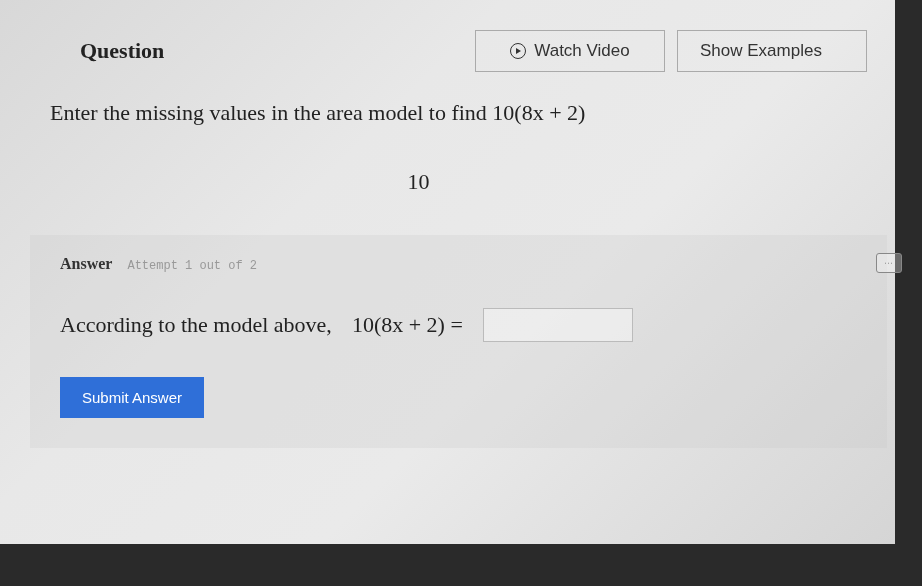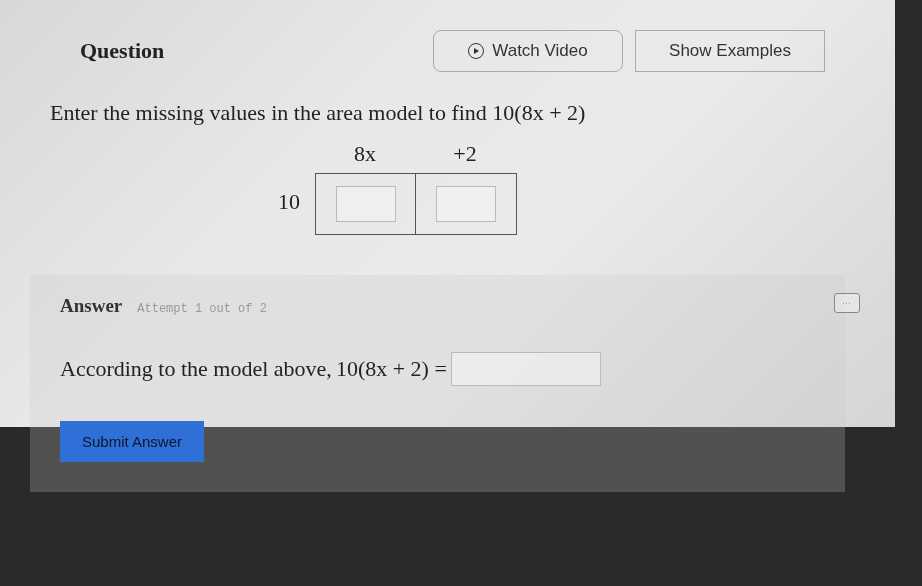--- a/index.html
+++ b/index.html
@@ -5,24 +5,24 @@
   * { box-sizing: border-box; margin: 0; padding: 0; }
   body {
     width: 922px;
     height: 586px;
     background: #2a2a2a;
     font-family: Georgia, 'Times New Roman', serif;
     overflow: hidden;
   }
   .page {
     width: 895px;
-    height: 427px;
+    height: 544px;
     background: linear-gradient(135deg, #d8d8d8 0%, #e8e8e8 35%, #eaeaea 60%, #d5d5d5 100%);
     position: relative;
-    padding: 30px 70px 0 50px;
+    padding: 30px 28px 0 50px;
   }
   .header {
     display: flex;
     justify-content: space-between;
     align-items: center;
     margin-bottom: 28px;
     padding-left: 30px;
   }
   .question-label {
     font-size: 22px;
@@ -39,22 +39,22 @@
     background: transparent;
     padding: 10px 22px;
     font-size: 17px;
     color: #333;
     font-family: -apple-system, 'Segoe UI', sans-serif;
     display: flex;
     align-items: center;
     gap: 8px;
     cursor: pointer;
   }
-  .btn-video { width: 190px; justify-content: center; border-radius: 8px; }
-  .btn-examples { width: 190px; justify-content: center; }
+  .btn-video { width: 190px; justify-content: center; }
+  .btn-examples { width: 190px; }
   .play-icon {
     width: 16px; height: 16px;
     border: 1.5px solid #333;
     border-radius: 50%;
     display: inline-flex;
     align-items: center;
     justify-content: center;
   }
   .play-icon::before {
     content: '';
@@ -127,50 +127,50 @@
     margin: 0 -20px;
     position: relative;
   }
   .answer-header {
     display: flex;
     align-items: baseline;
     gap: 15px;
     margin-bottom: 35px;
   }
   .answer-label {
-    font-size: 19px;
+    font-size: 16px;
     font-weight: bold;
     color: #333;
     font-family: Georgia, serif;
   }
   .attempt-text {
     font-size: 12px;
     color: #999;
     font-family: Liberation Mono, monospace;
   }
   .according {
     font-size: 22px;
     color: #222;
     font-family: Georgia, serif;
     display: flex;
     align-items: center;
-    gap: 4px;
+    gap: 20px;
     margin-bottom: 35px;
   }
   .final-input {
     width: 150px;
     height: 34px;
     border: 1px solid #bbb;
     background: rgba(255,255,255,0.4);
     font-size: 18px;
     padding: 0 8px;
   }
   .submit-btn {
     background: #2f6fd8;
-    color: #0f172a;
+    color: #ffffff;
     border: none;
     padding: 12px 22px;
     font-size: 15px;
     font-family: -apple-system, sans-serif;
     cursor: pointer;
   }
   .keypad-icon {
     position: absolute;
     right: -15px;
     top: 18px;
@@ -204,34 +204,20 @@
       </button>
     </div>
   </div>
 
   <div class="prompt">
     <span>Enter the missing values in the area model to find </span><span class="mathexpr">10(8x + 2)</span>
   </div>
 
   <div class="area-model">
     <div class="row-label">10</div>
-    <div class="model-grid">
-      <div class="col-headers">
-        <div class="col-header">8x</div>
-        <div class="col-header">+2</div>
-      </div>
-      <div class="cells">
-        <div class="cell">
-          <input class="cell-input" value="" style="">
-        </div>
-        <div class="cell">
-          <input class="cell-input" value="" style="">
-        </div>
-      </div>
-    </div>
   </div>
 
   <div class="answer-section">
     <div class="keypad-icon">⋯</div>
     <div class="answer-header">
       <div class="answer-label">Answer</div>
       <div class="attempt-text">Attempt 1 out of 2</div>
     </div>
     <div class="according">
       <span>According to the model above, </span>

